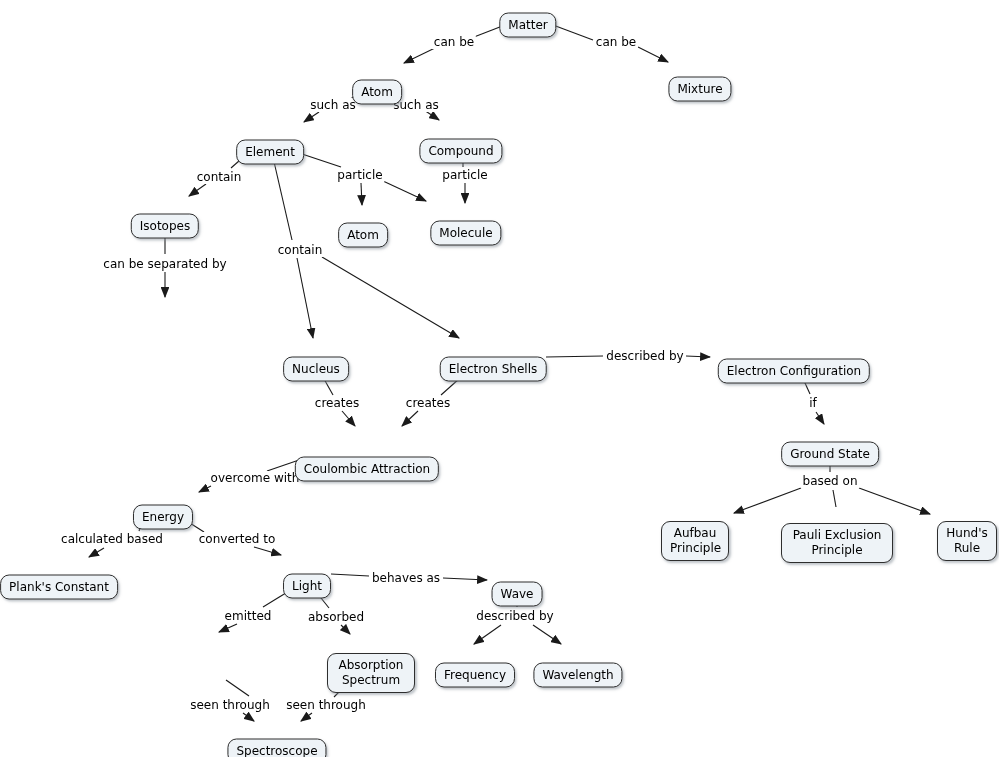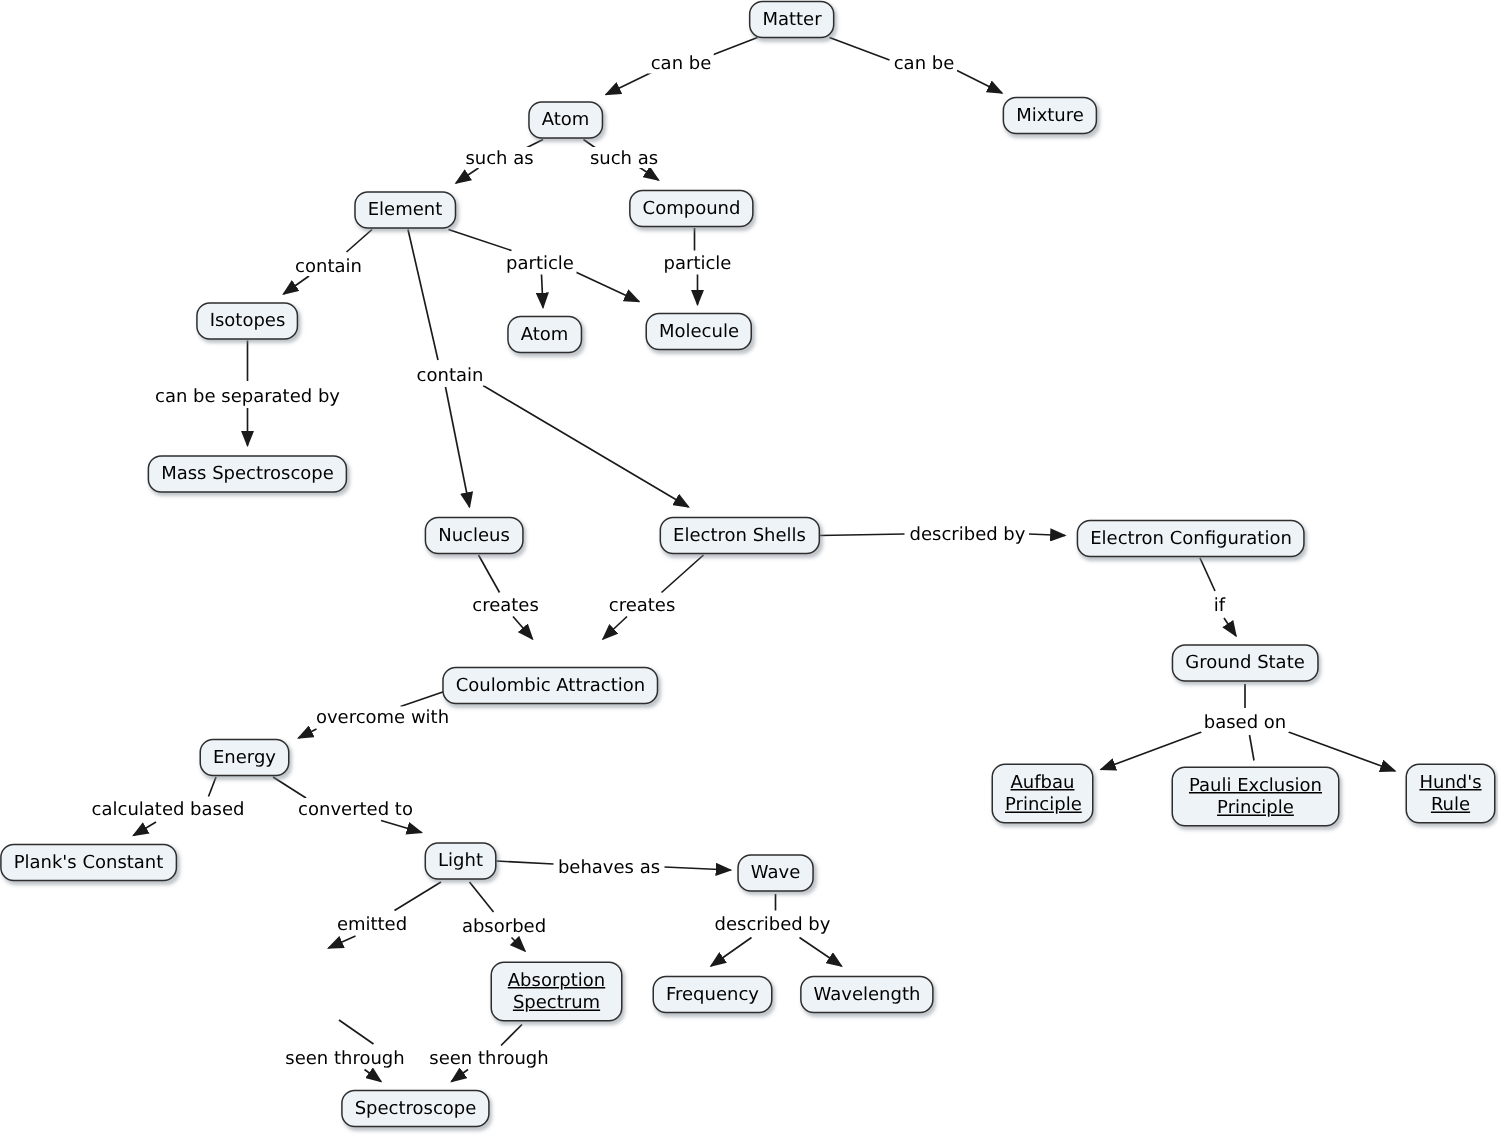--- a/index.html
+++ b/index.html
@@ -18,22 +18,23 @@
     border:1px solid var(--node-border,#2e2e2e);
     border-radius:9px;
     padding:4px 8px;
     font-size:12px;
     line-height:1.25;
     color:#000;
     white-space:nowrap;
     text-align:center;
     box-shadow:1.5px 2px 2.5px rgba(130,140,150,.5);
     z-index:3;
+    margin-top:12px;
   }
-  .node.ml{white-space:normal;text-decoration:underline;}
+  .node.ml{white-space:normal;}
   .link-label{
     position:absolute;
     transform:translate(-50%,-50%);
     background:var(--background,#ffffff);
     padding:0 2px;
     font-size:12px;
     color:#000;
     white-space:nowrap;
     z-index:2;
   }
@@ -133,21 +134,20 @@
   <div class="link-label" style="left:326px;top:705px">seen through</div>
 
   <div class="node" style="left:528px;top:13px">Matter</div>
   <div class="node" style="left:377px;top:80px">Atom</div>
   <div class="node" style="left:700px;top:77px">Mixture</div>
   <div class="node" style="left:270px;top:140px">Element</div>
   <div class="node" style="left:461px;top:139px">Compound</div>
   <div class="node" style="left:363px;top:223px">Atom</div>
   <div class="node" style="left:466px;top:221px">Molecule</div>
   <div class="node" style="left:165px;top:214px">Isotopes</div>
-  <div class="node" style="left:165px;top:316px">Mass Spectroscope</div>
   <div class="node" style="left:316px;top:357px">Nucleus</div>
   <div class="node" style="left:493px;top:357px">Electron Shells</div>
   <div class="node" style="left:794px;top:359px">Electron Configuration</div>
   <div class="node" style="left:830px;top:442px">Ground State</div>
   <div class="node ml" style="left:695px;top:529px;width:50px">Aufbau Principle</div>
   <div class="node ml" style="left:837px;top:531px;width:94px">Pauli Exclusion Principle</div>
   <div class="node ml" style="left:967px;top:529px;width:42px">Hund's Rule</div>
   <div class="node" style="left:367px;top:457px">Coulombic Attraction</div>
   <div class="node" style="left:163px;top:505px">Energy</div>
   <div class="node" style="left:59px;top:575px">Plank's Constant</div>

